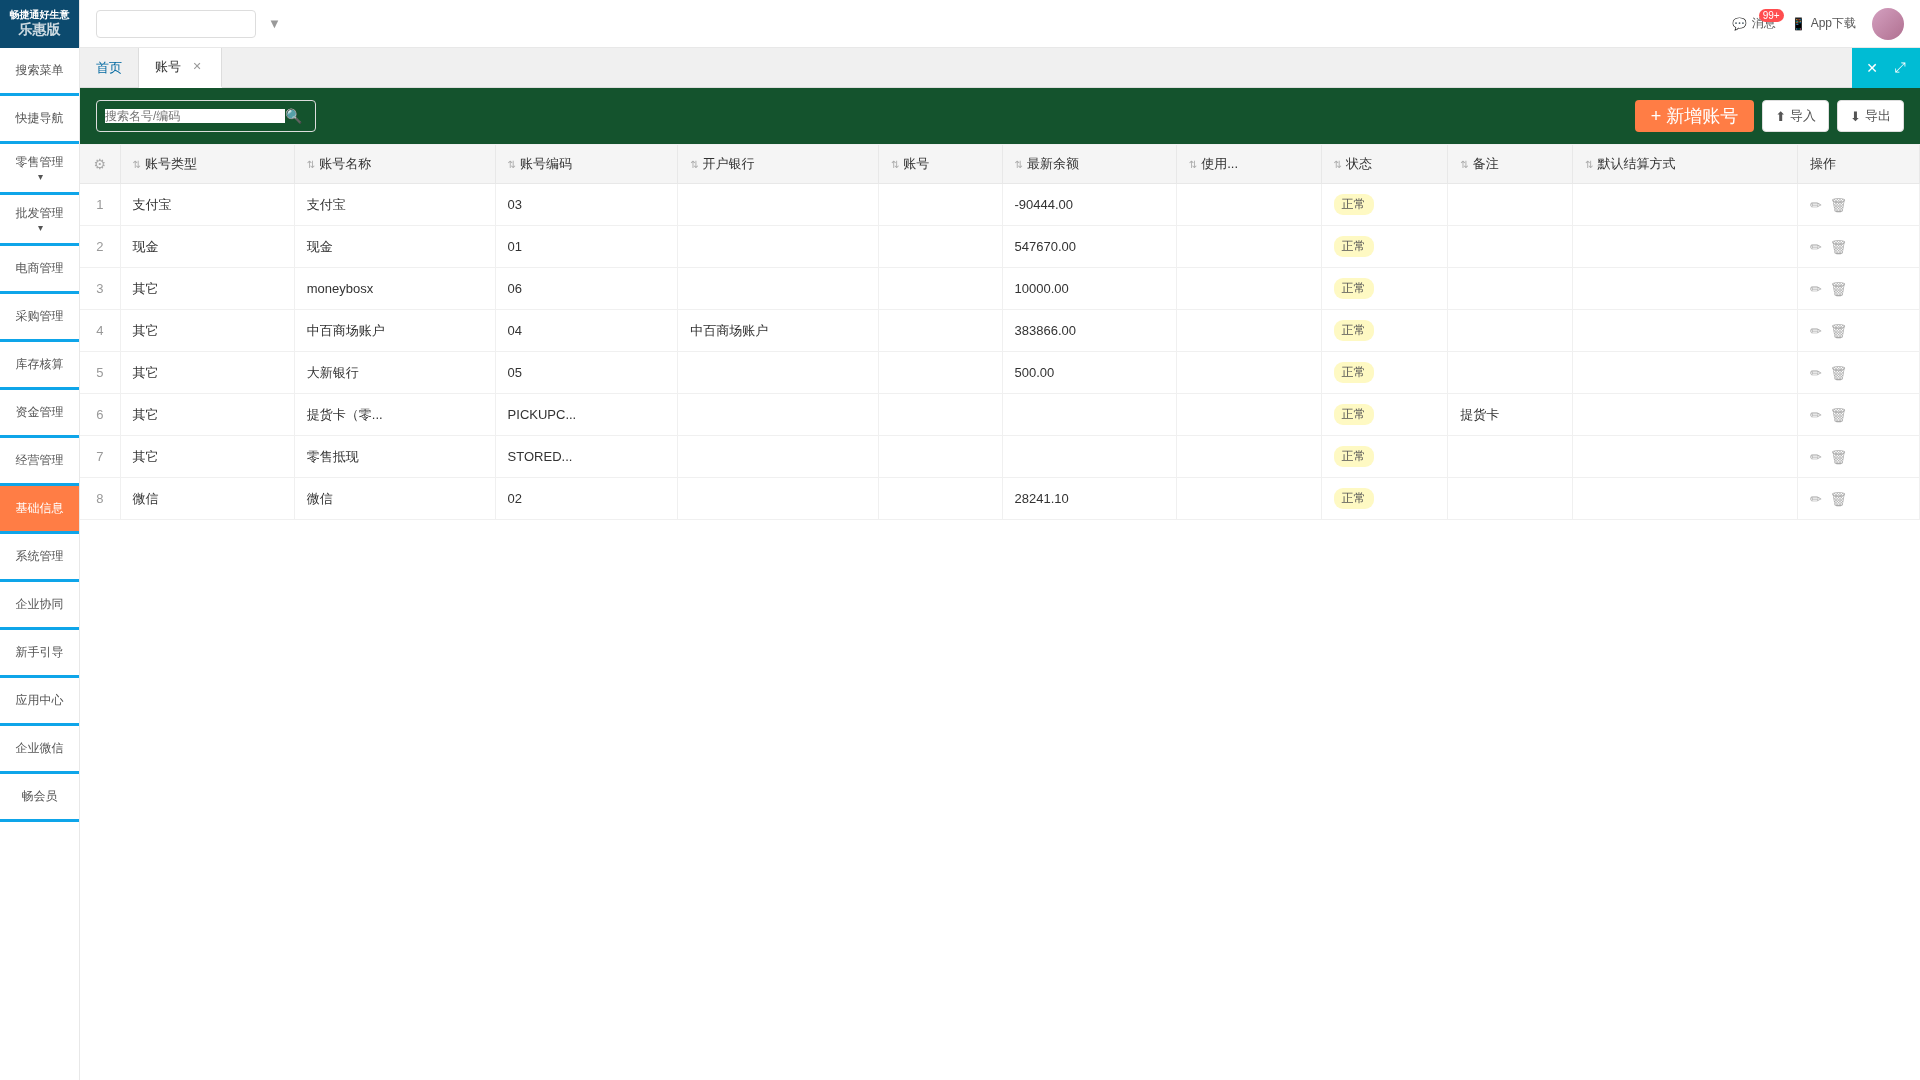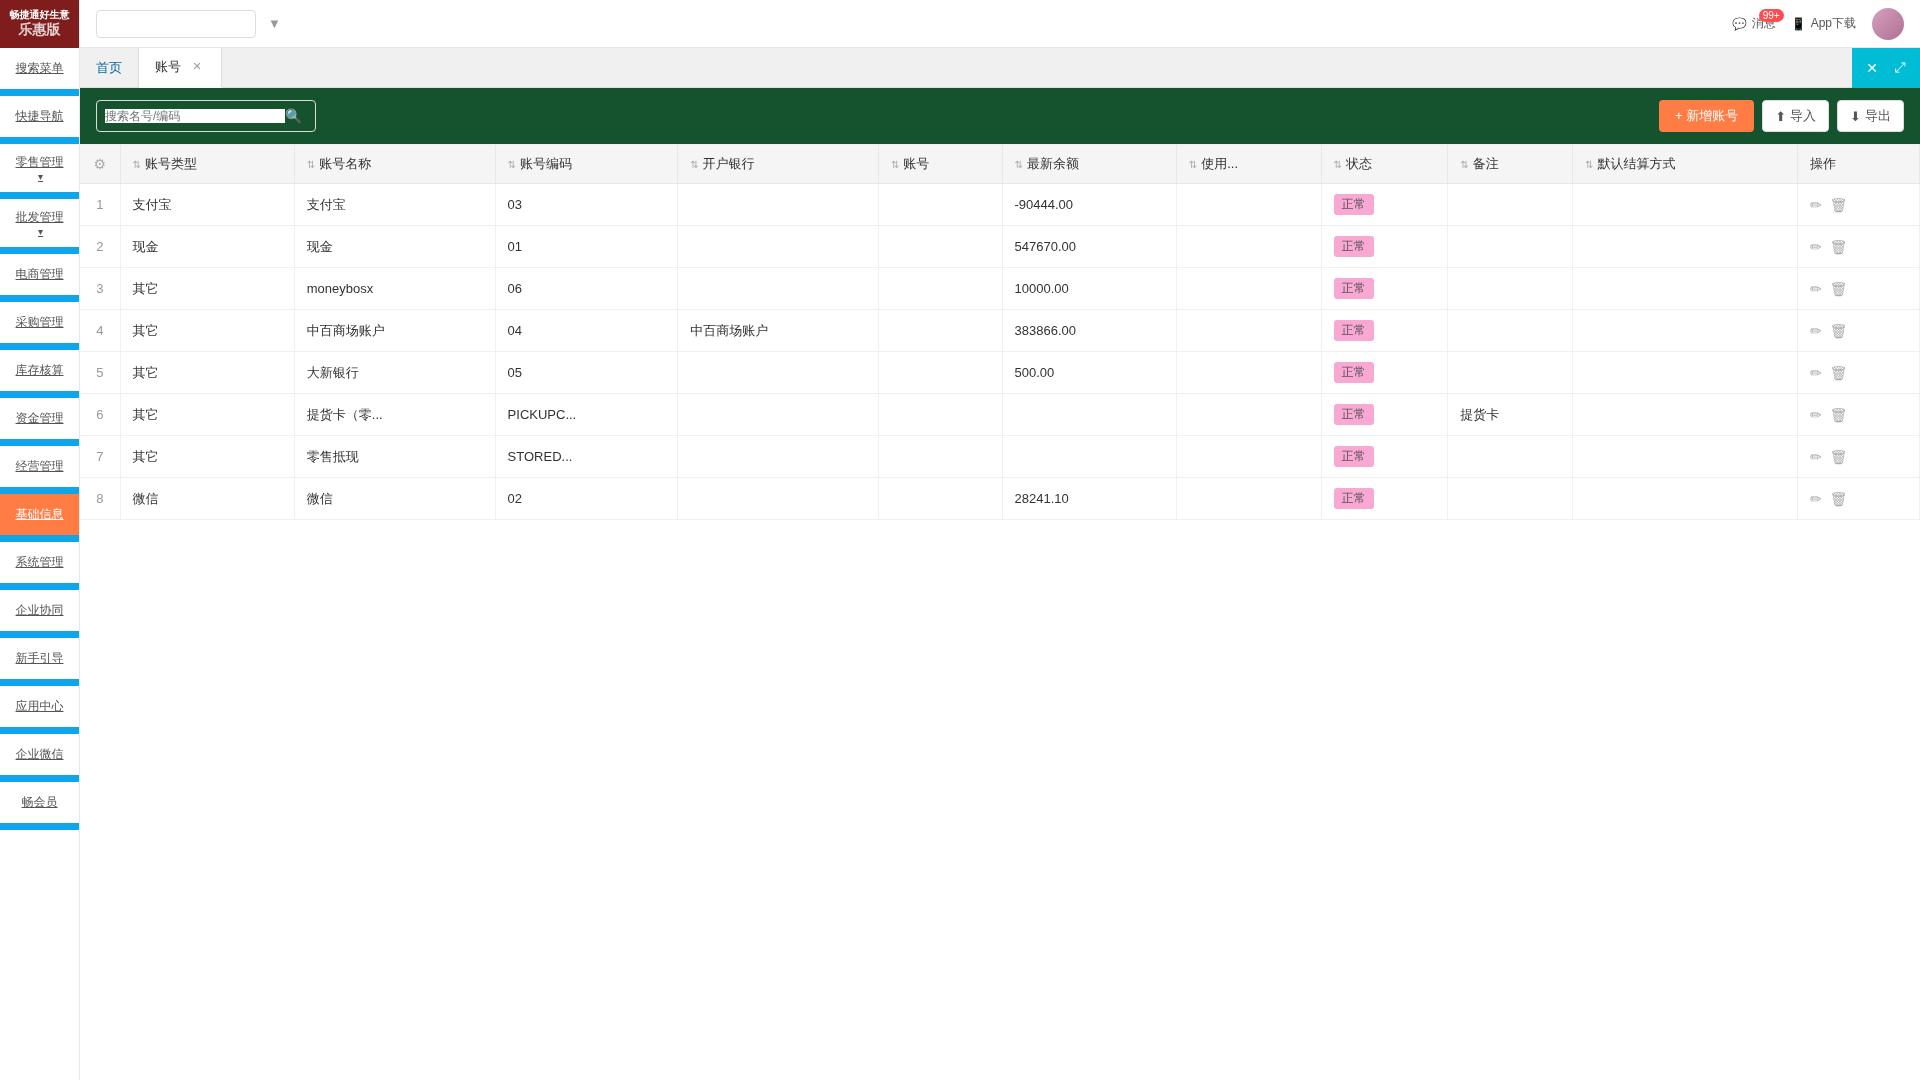--- a/index.html
+++ b/index.html
@@ -8,21 +8,21 @@
     
     .sidebar {
       width: 80px;
       background: #fff;
       display: flex;
       flex-direction: column;
       border-right: 1px solid #e8e8e8;
       flex-shrink: 0;
     }
     .sidebar-logo {
-      background: #7f1d1d;
+      background: #0c4a6e;
       height: 48px;
       display: flex;
       align-items: center;
       justify-content: center;
       color: #fff;
       font-size: 11px;
       font-weight: bold;
       flex-direction: column;
       padding: 4px;
     }
@@ -43,24 +43,23 @@
     }
     .sidebar-item {
       display: flex;
       flex-direction: column;
       align-items: center;
       justify-content: center;
       padding: 10px 4px;
       cursor: pointer;
       color: #555;
       font-size: 12px;
-      border-bottom: 7px solid #0ea5e9;
+      border-bottom: 3px solid #0ea5e9;
       min-height: 48px;
       text-align: center;
-      text-decoration: underline;
     }
     .sidebar-item.active { background: #ff7d45; color: #fff; }
     .sidebar-item .arrow { font-size: 10px; margin-left: 2px; }
 
     
     .main-content {
       flex: 1;
       display: flex;
       flex-direction: column;
       overflow: hidden;
@@ -218,21 +217,21 @@
       gap: 8px;
     }
     .btn-primary {
       background: #ff7d45;
       color: #fff;
       border: none;
       border-radius: 4px;
       padding: 0 16px;
       height: 32px;
       cursor: pointer;
-      font-size: 13px;
+      font-size: 18px;
       display: flex;
       align-items: center;
       gap: 4px;
     }
     .btn-secondary {
       background: #fff;
       color: #555;
       border: 1px solid #ddd;
       border-radius: 4px;
       padding: 0 12px;
@@ -270,23 +269,23 @@
     th .sort-icon { color: #aaa; font-size: 10px; margin-right: 4px; }
     th .gear-icon { color: #aaa; font-size: 14px; cursor: pointer; }
     td {
       padding: 10px 12px;
       font-size: 13px;
       color: #333;
       border-bottom: 1px solid #f0f0f0;
       border-right: 1px solid #f0f0f0;
     }
     .status-badge {
-      background: #f9a8d4;
+      background: #fef9c3;
       color: #555;
-      border-radius: 3px;
+      border-radius: 9px;
       padding: 2px 8px;
       font-size: 12px;
       display: inline-block;
     }
     .action-icons {
       display: flex;
       gap: 8px;
       align-items: center;
     }
     .action-icon {

